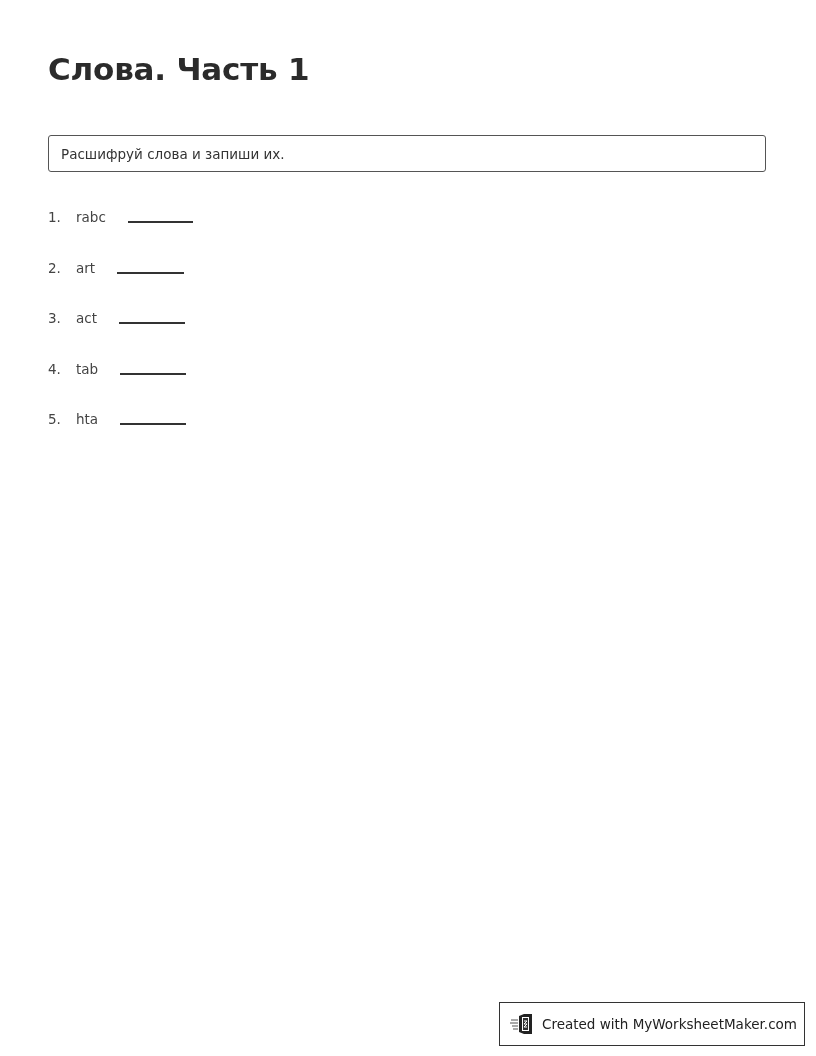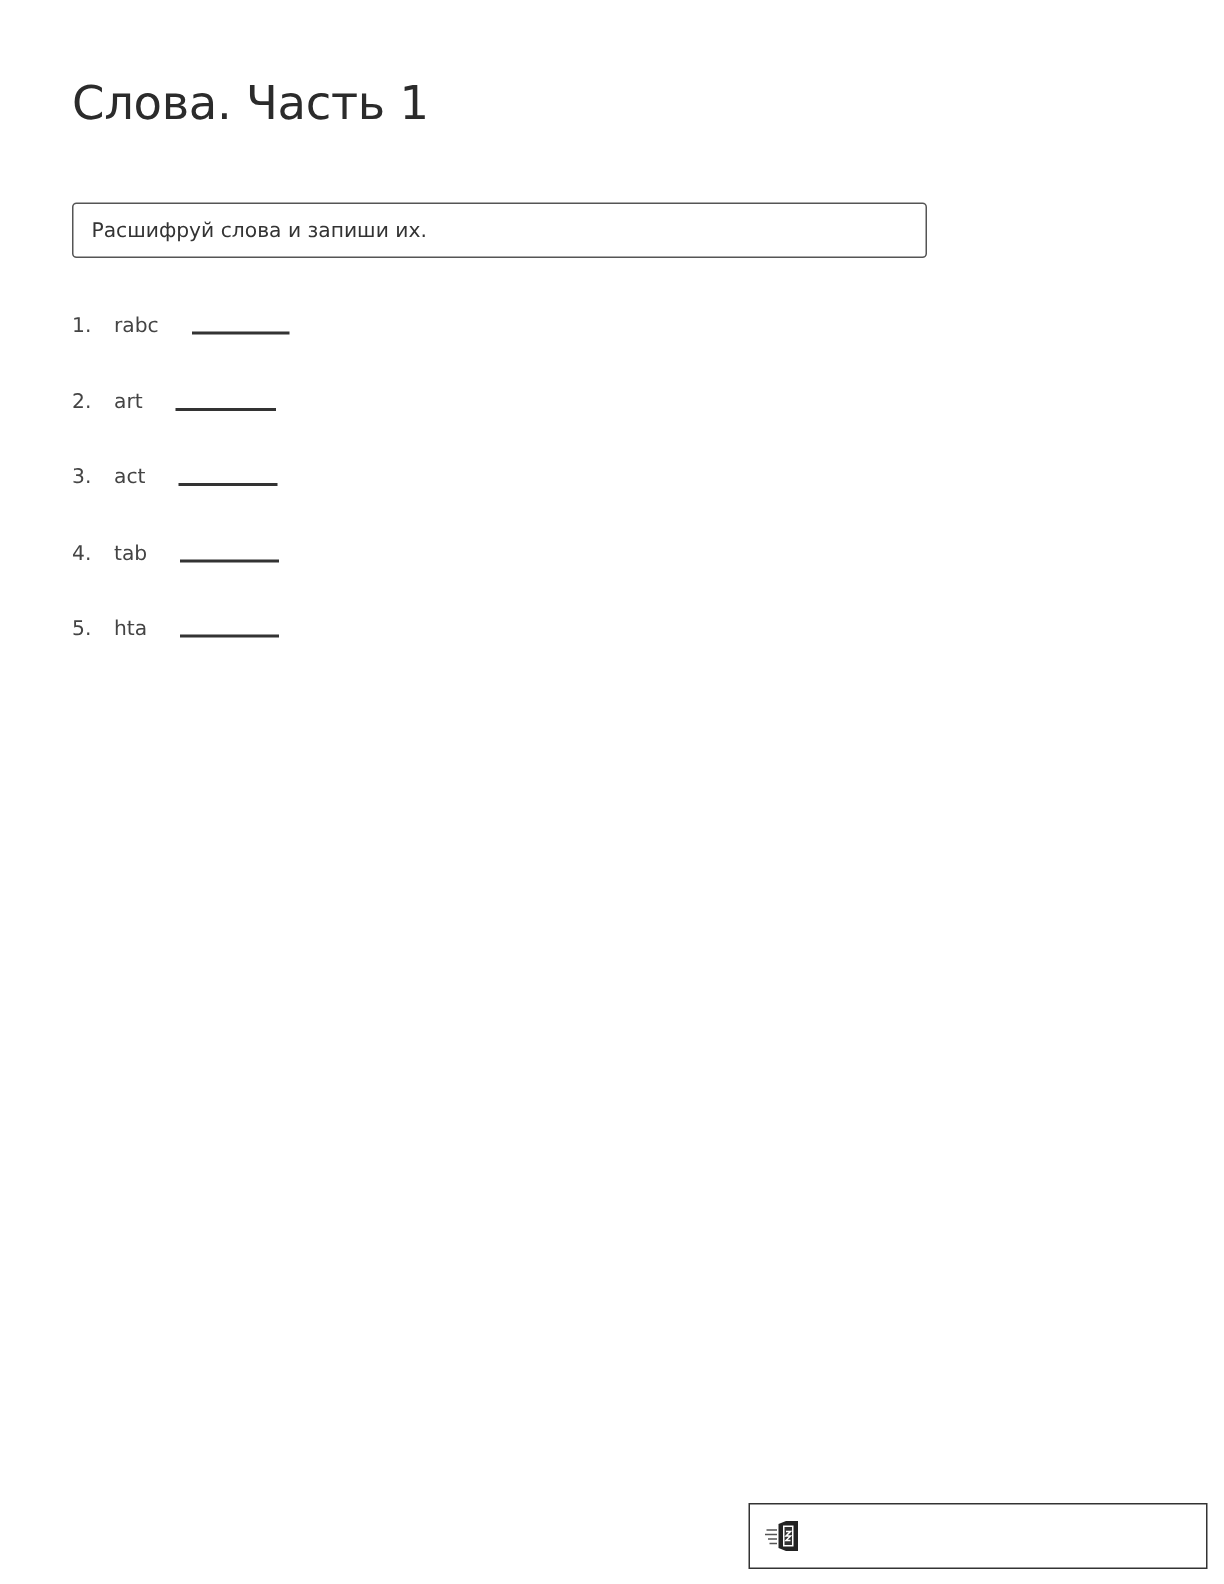--- a/index.html
+++ b/index.html
@@ -13,31 +13,31 @@
       position: relative;
       overflow: hidden;
       font-family: "DejaVu Sans", "Liberation Sans", sans-serif;
       color: #333333;
     }
     .title {
       position: absolute;
       left: 48px;
       top: 49px;
       font-size: 31px;
-      font-weight: normal;
+      font-weight: bold;
       color: #2b2b2b;
       margin: 0;
       letter-spacing: -0.2px;
       line-height: 40px;
     }
     .instructions {
       position: absolute;
       left: 48px;
       top: 135px;
-      width: 570px;
+      width: 718px;
       height: 37px;
       border: 1.5px solid #555555;
       border-radius: 3px;
       box-sizing: border-box;
       padding-left: 12px;
       display: flex;
       align-items: center;
       font-size: 13.5px;
       color: #333333;
     }
@@ -140,13 +140,14 @@
       <line x1="1" y1="7" x2="8" y2="7" stroke="#555" stroke-width="1"></line>
       <line x1="0" y1="10" x2="8" y2="10" stroke="#555" stroke-width="1"></line>
       <line x1="2" y1="13" x2="8" y2="13" stroke="#555" stroke-width="1"></line>
       <line x1="3" y1="16" x2="8" y2="16" stroke="#555" stroke-width="1"></line>
       <polygon points="9,3 14,1 22,1 22,21 14,21 9,19" fill="#222"></polygon>
       <polygon points="12,4 19,4 19,18 12,18" fill="#ffffff"></polygon>
       <polygon points="13,5 18,5 18,17 13,17" fill="#333"></polygon>
       <path d="M14 8 L17 8 L14 11 L17 11 L14 14 L17 14" stroke="#fff" stroke-width="1" fill="none"></path>
     </svg>
   </span>
+  <span class="footer-text">Created with MyWorksheetMaker.com</span>
 </div>
 
 </body></html>

